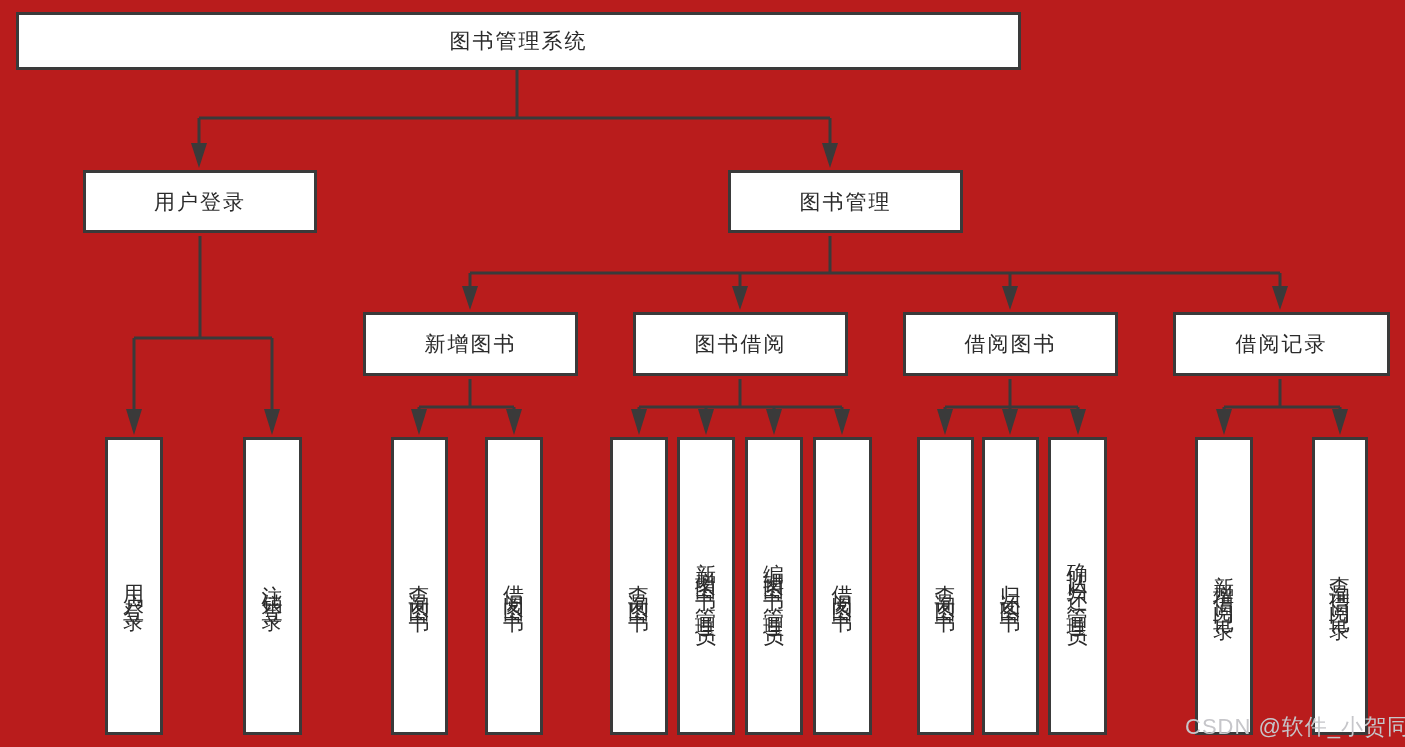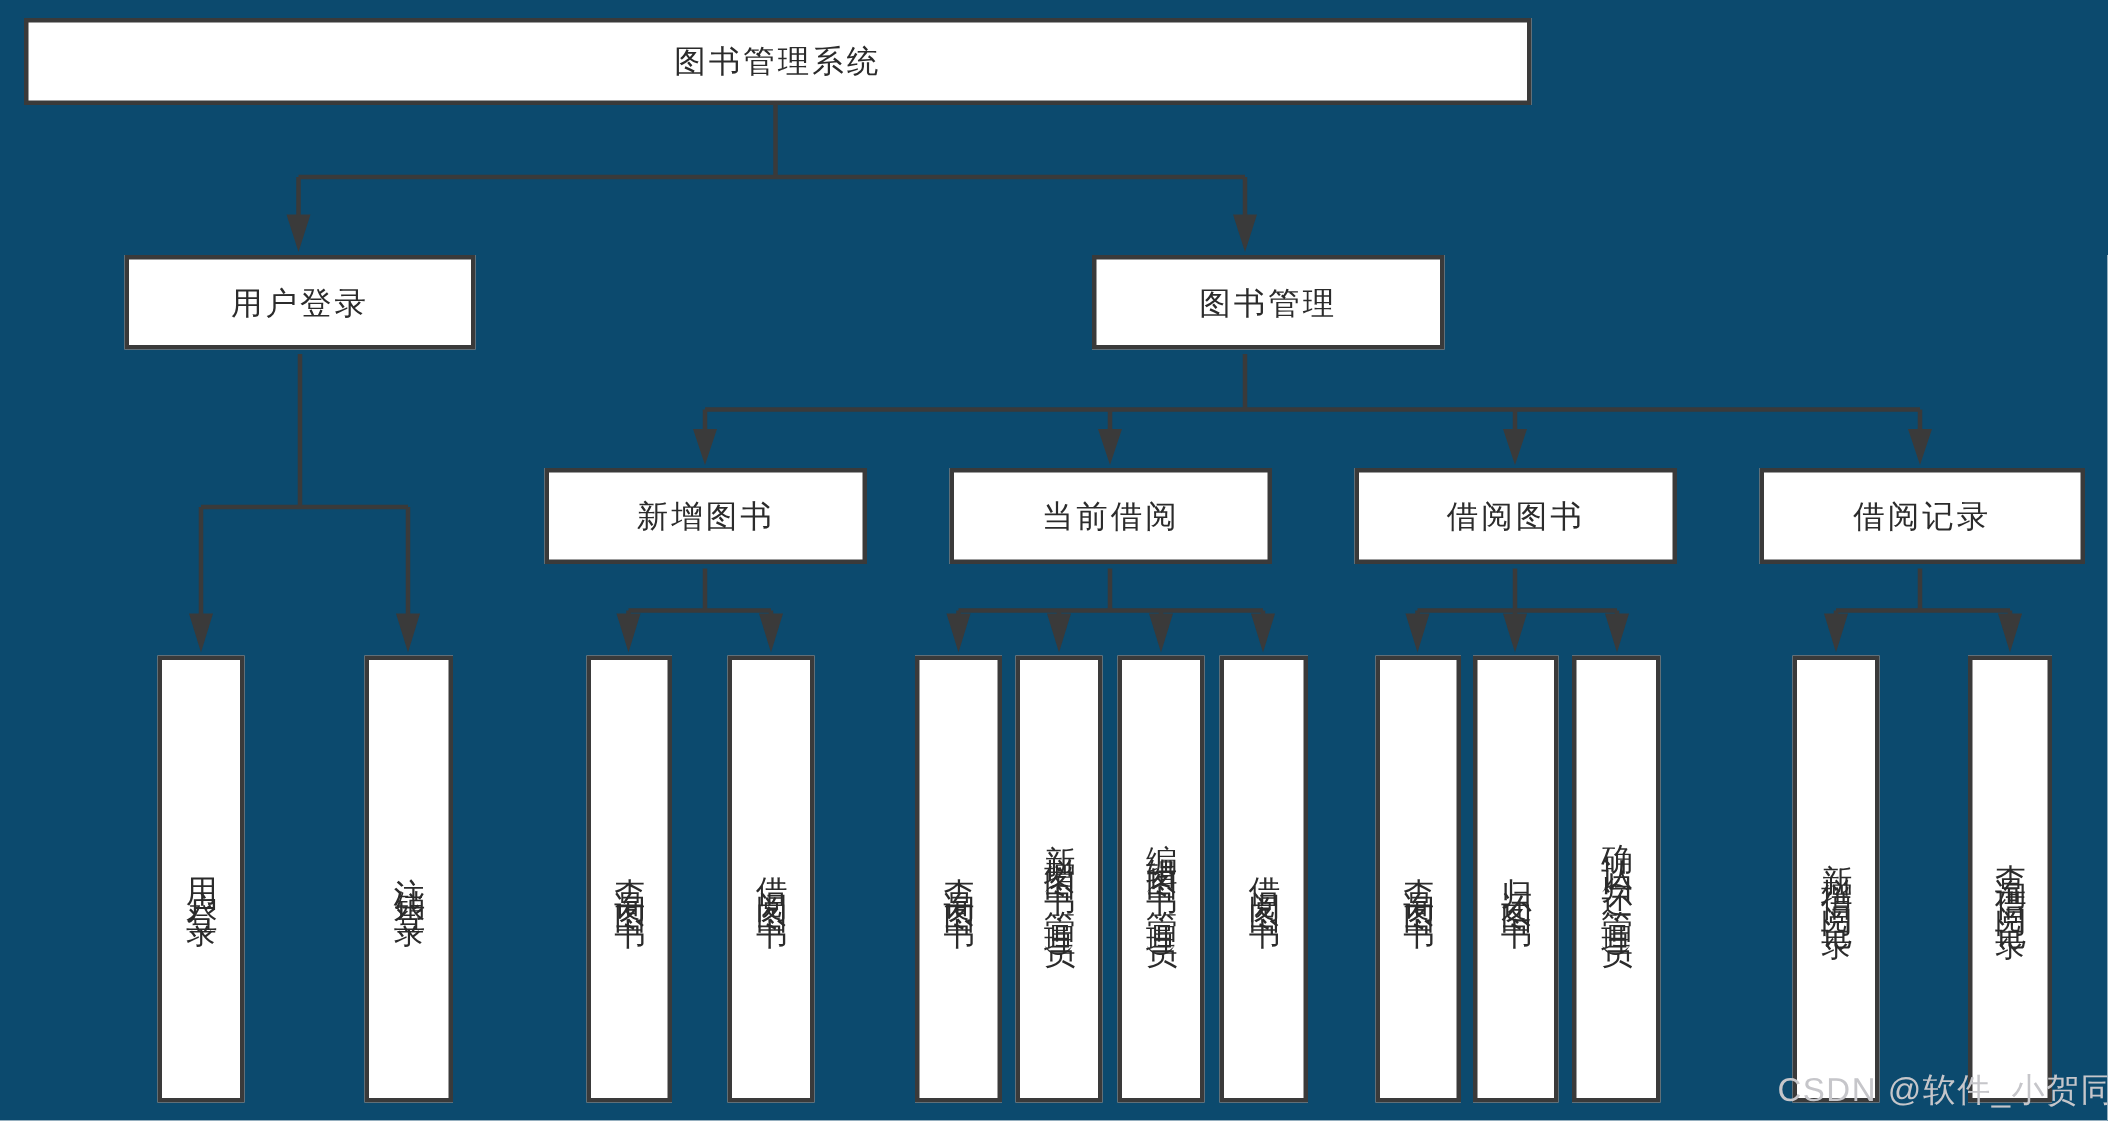--- a/index.html
+++ b/index.html
@@ -1,20 +1,20 @@
 <!DOCTYPE html>
 <html><head>
 <meta charset="utf-8">
 <style>
   html, body { margin: 0; padding: 0; background: #ffffff; }
   .canvas {
     position: relative;
     width: 1405px;
     height: 747px;
-    background: #0c4a6e;
+    background: #b91c1c;
     font-family: "Liberation Sans", sans-serif;
     overflow: hidden;
   }
   svg.connectors {
     position: absolute;
     left: 0; top: 0;
     z-index: 1;
   }
   .node {
     position: absolute;
@@ -139,21 +139,21 @@
     <span>用户登录</span>
   </div>
   <div class="node n-books">
     <span>图书管理</span>
   </div>
 
   <div class="node n-g0">
     <span>新增图书</span>
   </div>
   <div class="node n-g1">
-    <span>当前借阅</span>
+    <span>图书借阅</span>
   </div>
   <div class="node n-g2">
     <span>借阅图书</span>
   </div>
   <div class="node n-g3">
     <span>借阅记录</span>
   </div>
 
   <div class="vnode n-u0">
     <span>用户登录</span>

